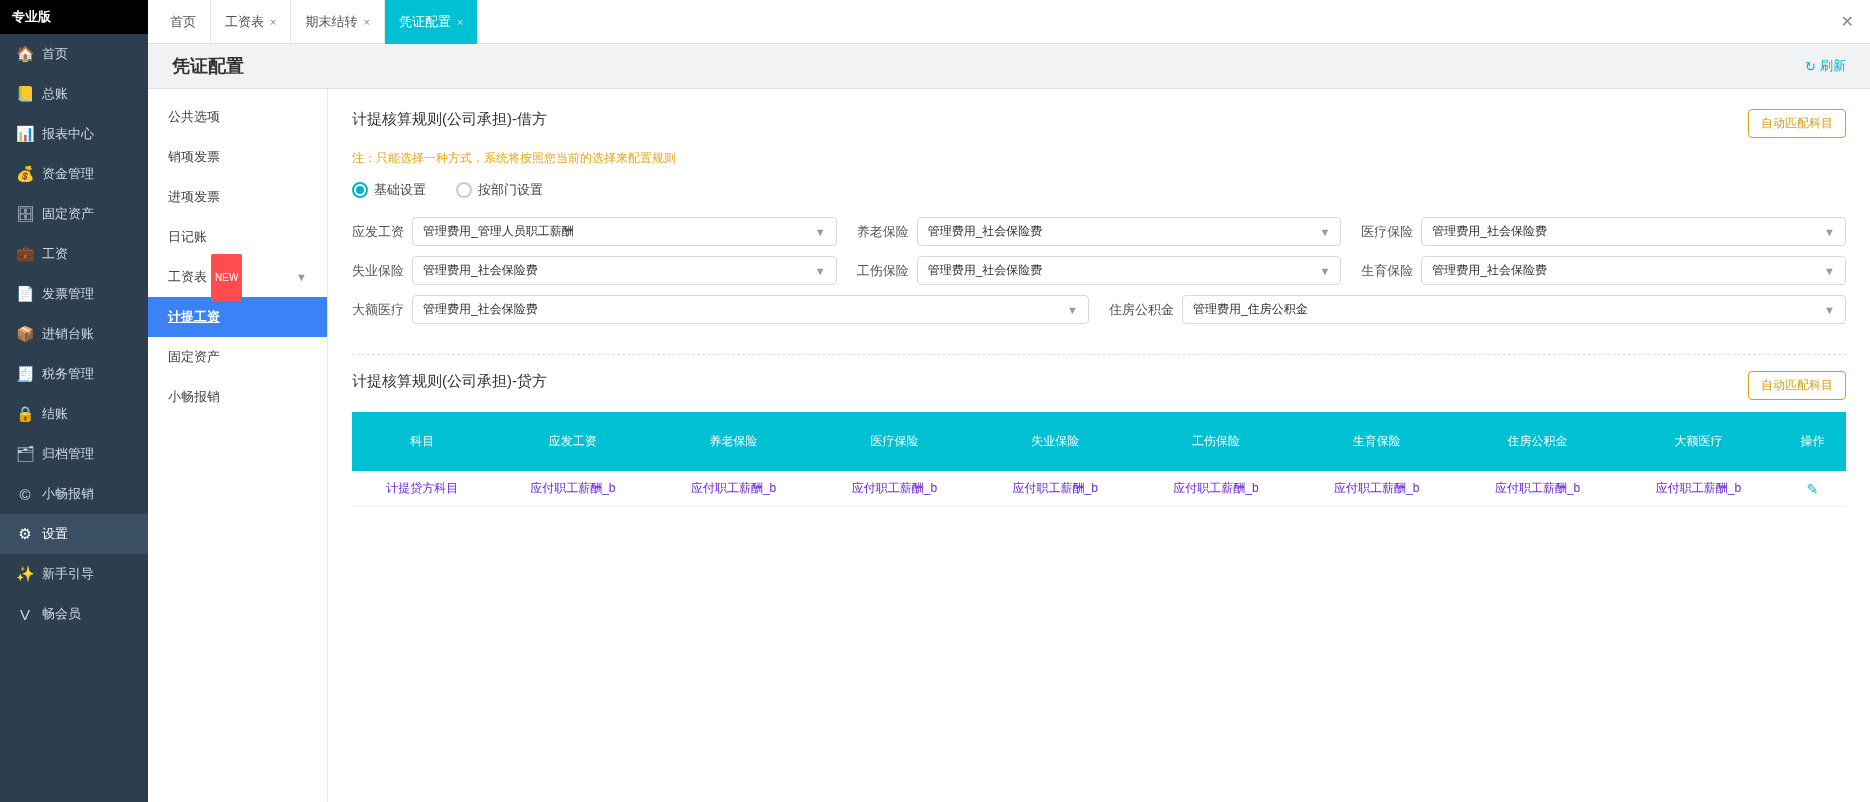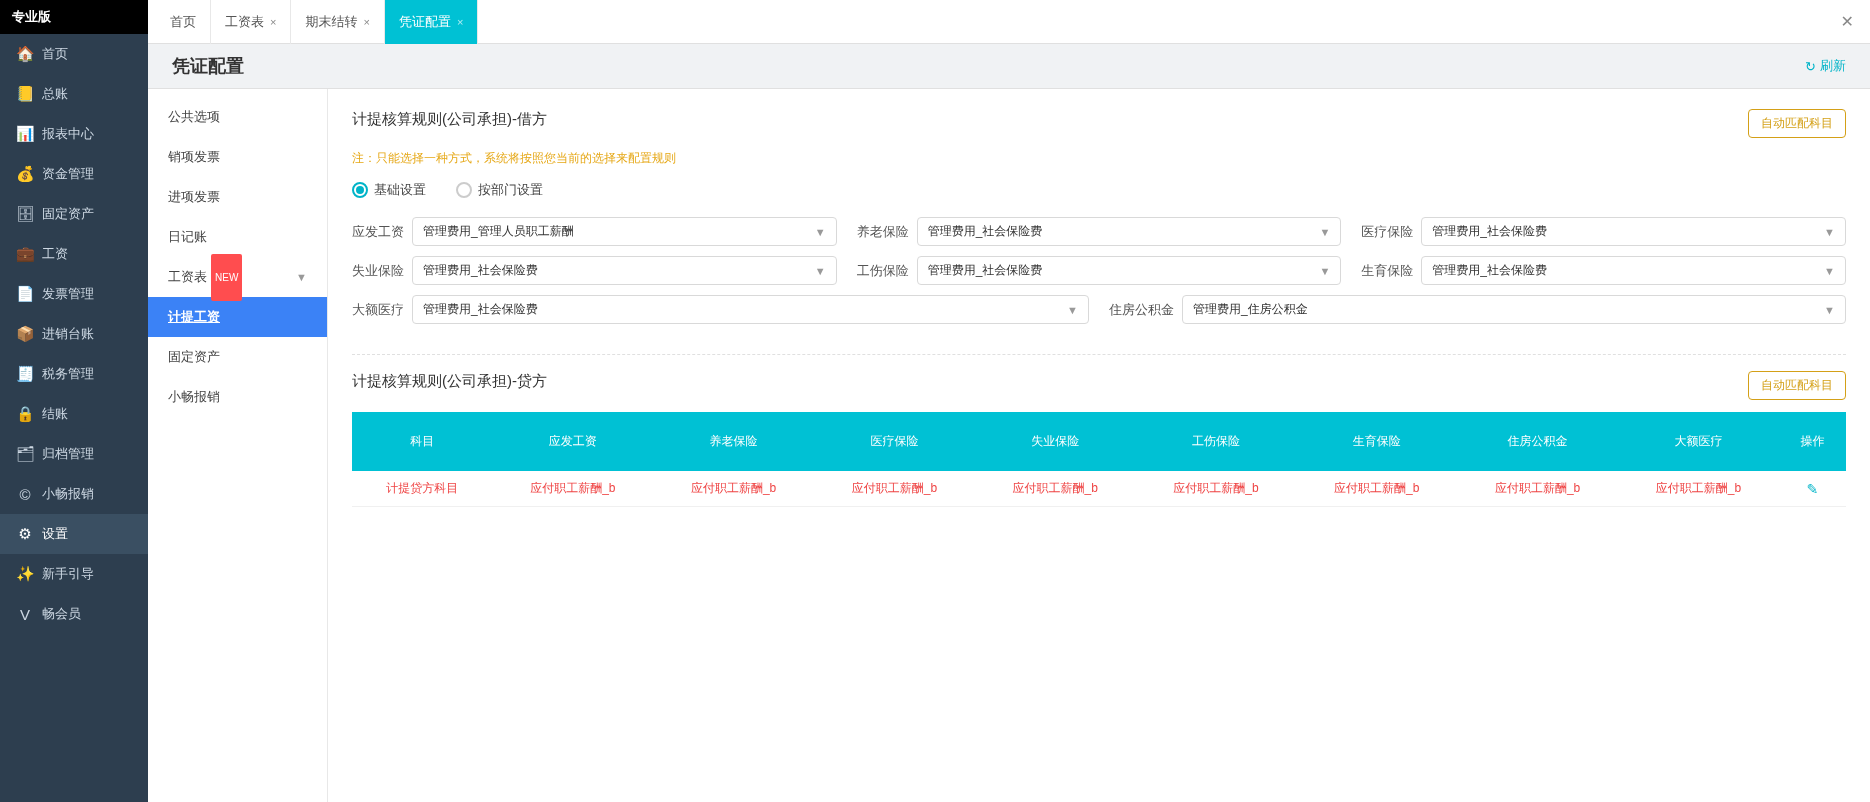--- a/index.html
+++ b/index.html
@@ -272,21 +272,21 @@
       background: #fff;
       border-bottom: 1px solid #f0f0f0;
     }
     .data-table tbody td {
       padding: 9px 10px;
       text-align: center;
       color: #333;
       border: none;
     }
     .table-cell-text {
-      color: #ef4444;
+      color: #6d28d9;
       font-size: 12px;
     }
     .edit-icon {
       color: #00b4c8;
       cursor: pointer;
       font-size: 14px;
     }
 
     .divider {
       border: none;

